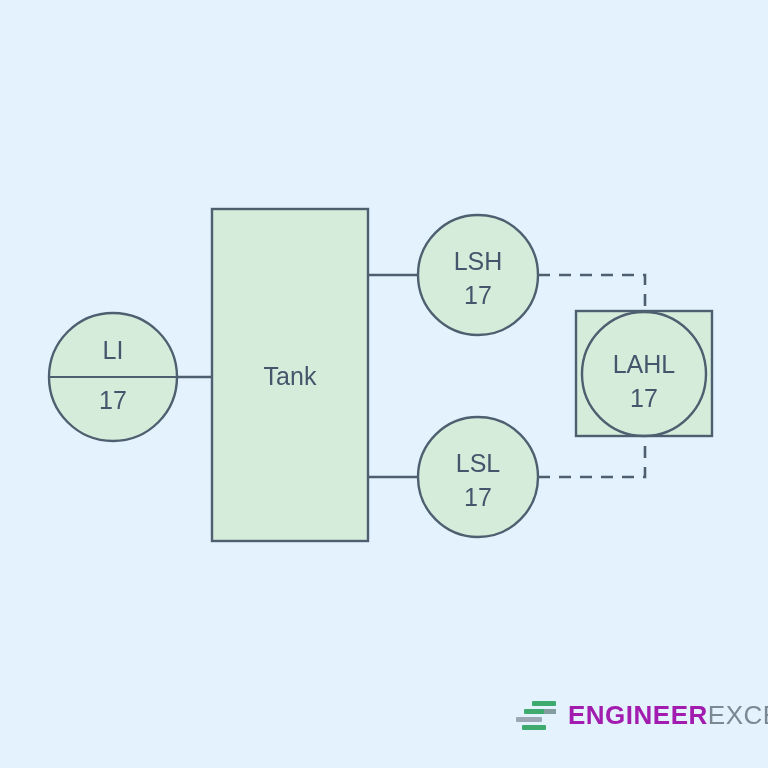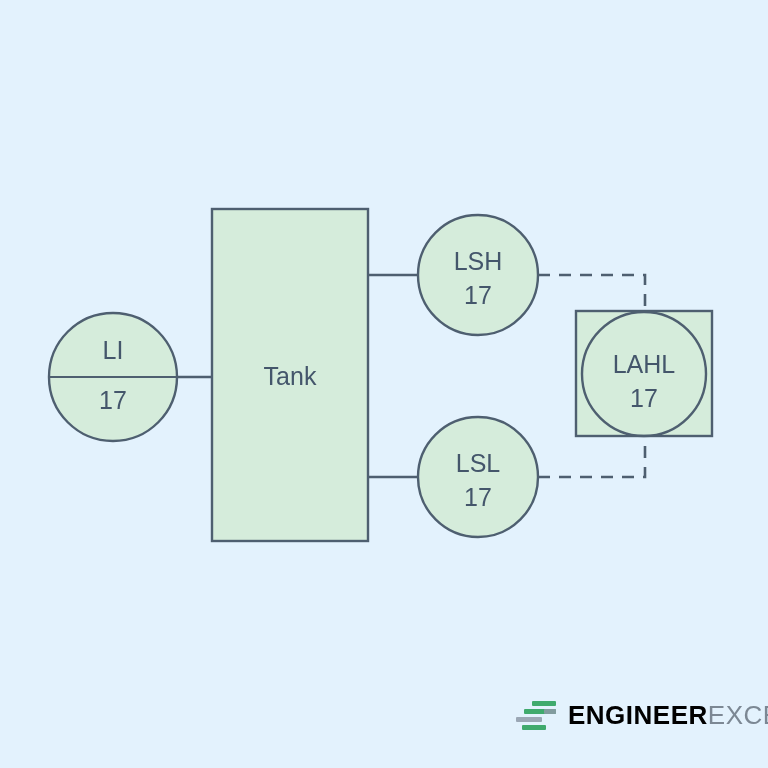--- a/index.html
+++ b/index.html
@@ -89,21 +89,21 @@
   .bar-d { top: 19px; left: 0px;  width: 26px; background: #8e9aa8 !important; opacity: .85; }
   .bar-e { top: 27px; left: 6px;  width: 24px; }
   #logo-text {
     font-family: "Liberation Sans", sans-serif;
     font-size: 26px;
     letter-spacing: 0.5px;
     white-space: nowrap;
     line-height: 1;
   }
   .logo-primary {
-    color: #000000;
+    color: #a21caf;
     font-weight: bold;
   }
   .logo-secondary {
     color: #7c8894;
     font-weight: normal;
   }
 </style>
 </head>
 <body>
 

